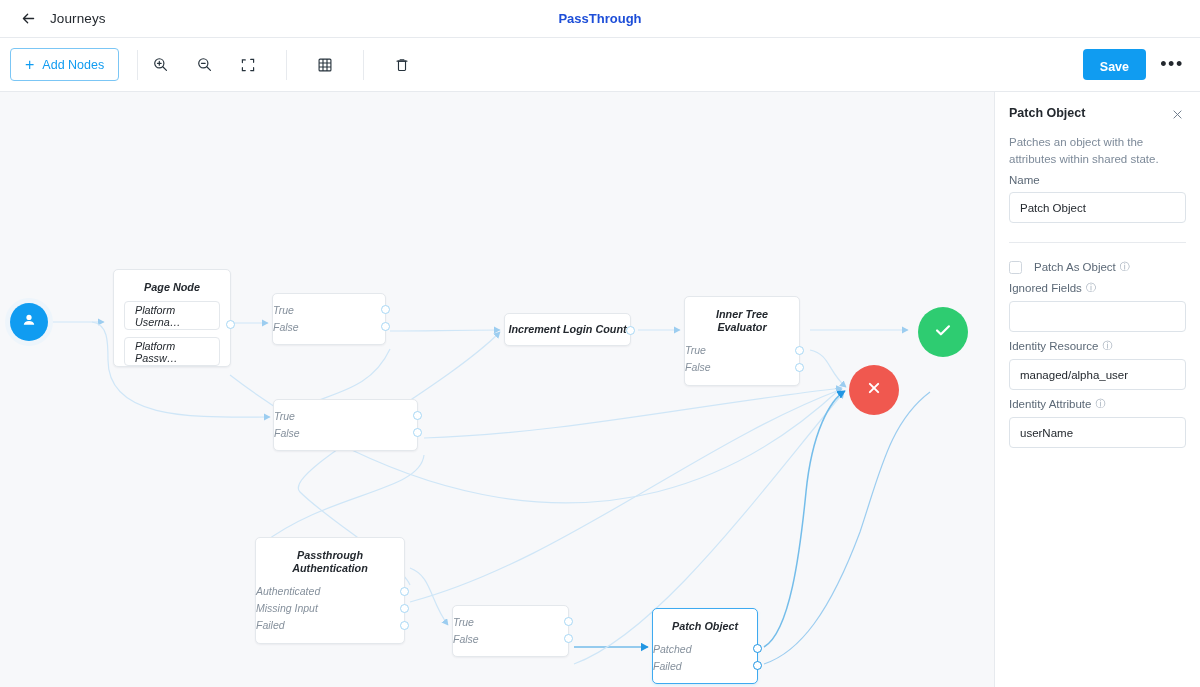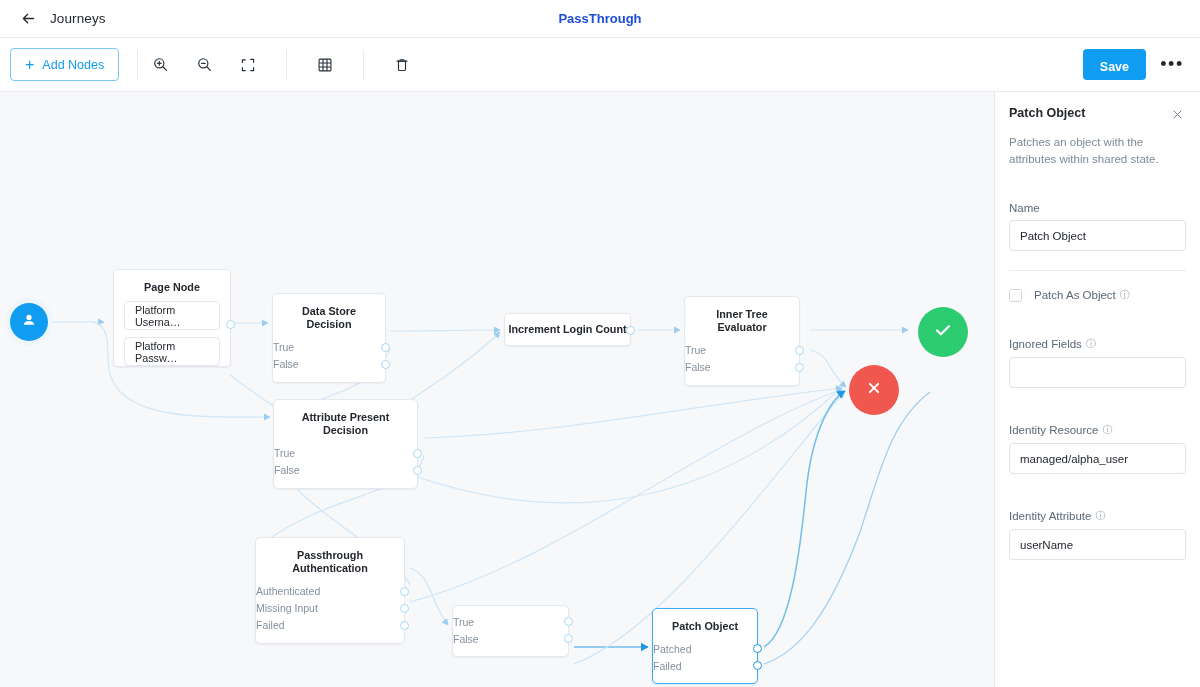--- a/index.html
+++ b/index.html
@@ -65,20 +65,21 @@
     position: absolute; top: 92px; left: 0; width: 994px; height: 595px;
     background: #f7f8fa; overflow: hidden;
   }
   .edges { position: absolute; top: 0; left: 0; width: 994px; height: 595px; }
 
   
   .node {
     position: absolute; background: #ffffff; border: 1px solid #e4e8ec;
     border-radius: 5px; box-shadow: 0 1px 2px rgba(30,40,60,.06);
     cursor: pointer;
+    font-style: italic;
   }
   .node.selected { border: 1.6px solid #3eaaf0; box-shadow: 0 1px 3px rgba(62,170,240,.18); }
   .node-title {
     font-size: 10.8px; font-weight: bold; color: #23282e;
     text-align: center; padding: 11px 12px 0 12px; line-height: 1.25;
   }
   .node-title.inline { padding: 0; display: flex; align-items: center;
                         justify-content: center; height: 100%; }
   .outputs { margin-top: 7px; }
   .out-row {
@@ -115,21 +116,21 @@
     background: #ffffff; border-left: 1px solid #e7eaee;
     padding: 14px 14px 0 14px; overflow: hidden;
   }
   .panel-head { display: flex; align-items: flex-start; justify-content: space-between; }
   .panel-title { font-size: 12.5px; font-weight: bold; color: #23282e; }
   .panel-close { cursor: pointer; color: #6e7b8b; line-height: 0; padding: 2px; }
   .panel-desc {
     margin-top: 11px; font-size: 11.5px; color: #7d8a99; line-height: 1.45;
   }
   .field-label {
-    margin-top: 35px; font-size: 11.5px; color: #5b6876;
+    margin-top: 7px; font-size: 11.5px; color: #5b6876;
     display: flex; align-items: center; gap: 4px;
   }
   .help-icon { font-size: 10px; color: #9aa6b4; }
   .panel-input {
     margin-top: 6px; width: 100%; height: 31px; border: 1px solid #dde3e9;
     border-radius: 4px; padding: 0 10px; font-size: 11.5px; color: #23282e;
     font-family: inherit; background: #fff; outline: none;
   }
   .panel-divider { margin-top: 19px; height: 1px; background: #e7eaee; }
   .check-row { margin-top: 17px; display: flex; align-items: center; gap: 12px; }
@@ -283,21 +284,20 @@
     </div>
 
     <div class="node" style="left:113px; top:177px; width:118px;">
       <div class="node-title">Page Node</div>
       <div class="field-box">Platform Userna…</div>
       <div class="field-box">Platform Passw…</div>
       <div class="port right" style="top:50px;"></div>
     </div>
 
     <div class="node" style="left:272px; top:201px; width:114px;">
-      <div class="node-title">Data Store Decision</div>
       <div class="outputs">
         <div class="out-row">
           <span class="out-label">True</span>
           <span class="port right" style="top:4px;"></span>
         </div>
         <div class="out-row" style="margin-bottom:9px;">
           <span class="out-label">False</span>
           <span class="port right" style="top:4px;"></span>
         </div>
       </div>
@@ -316,21 +316,20 @@
           <span class="port right" style="top:4px;"></span>
         </div>
         <div class="out-row" style="margin-bottom:9px;">
           <span class="out-label">False</span>
           <span class="port right" style="top:4px;"></span>
         </div>
       </div>
     </div>
 
     <div class="node" style="left:273px; top:307px; width:145px;">
-      <div class="node-title">Attribute Present Decision</div>
       <div class="outputs">
         <div class="out-row">
           <span class="out-label">True</span>
           <span class="port right" style="top:4px;"></span>
         </div>
         <div class="out-row" style="margin-bottom:9px;">
           <span class="out-label">False</span>
           <span class="port right" style="top:4px;"></span>
         </div>
       </div>

